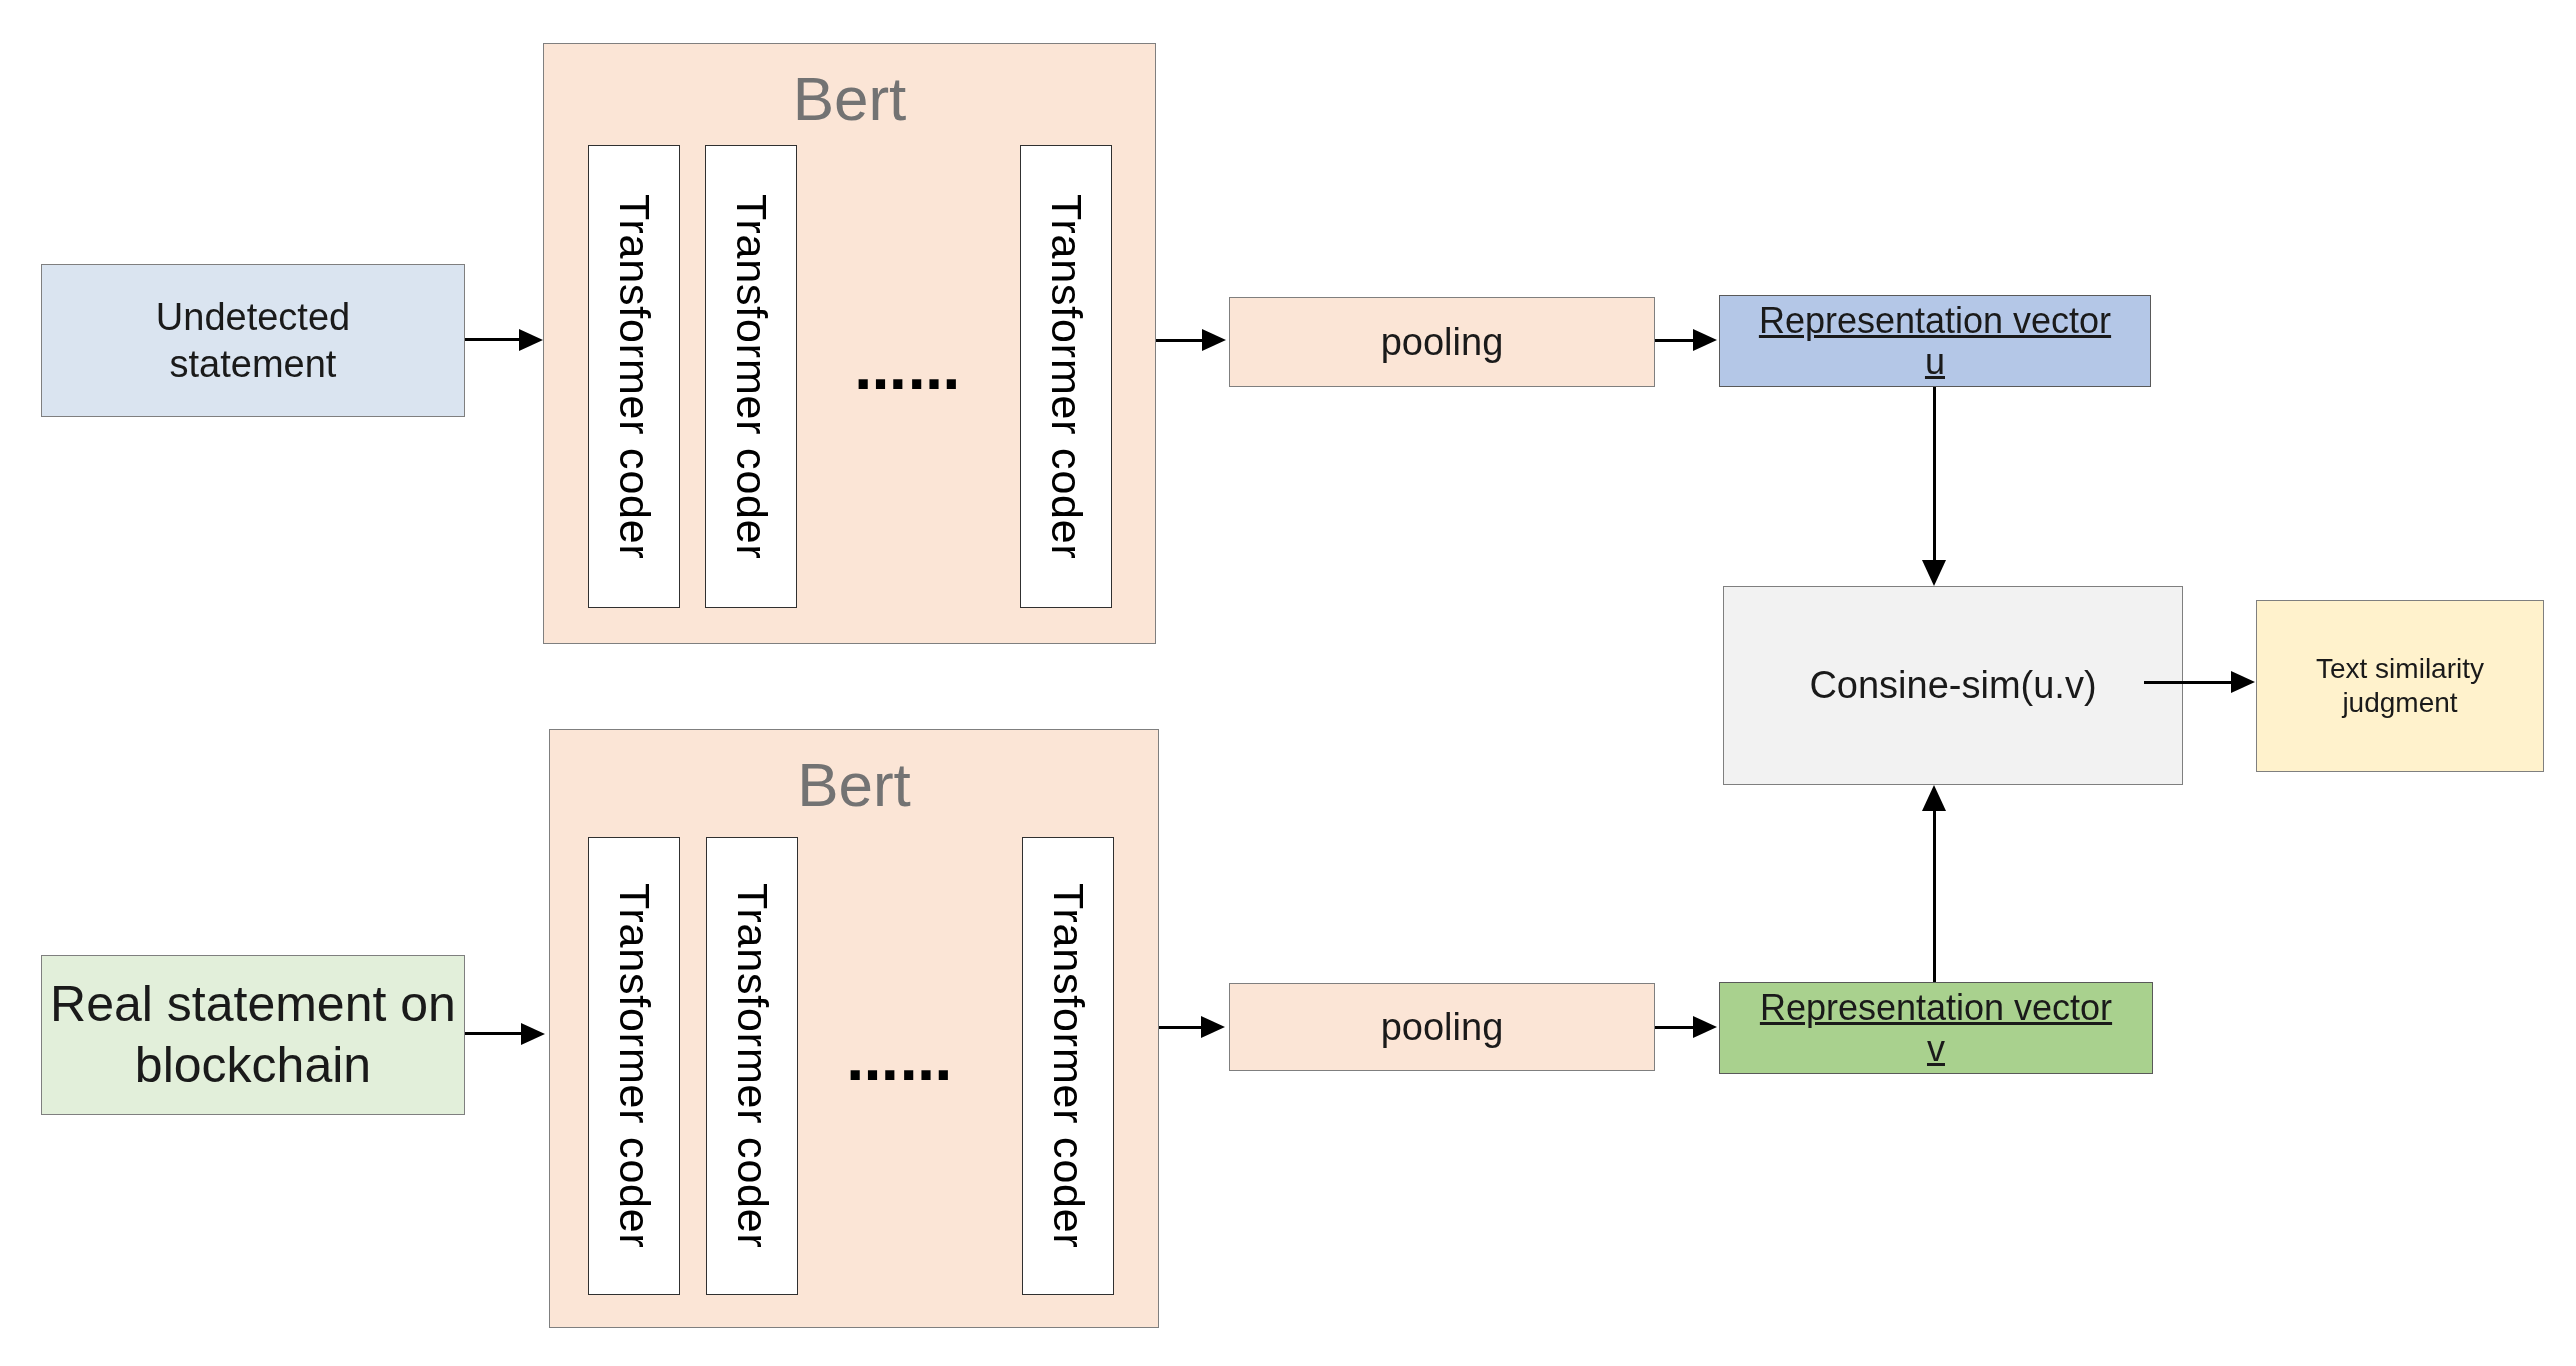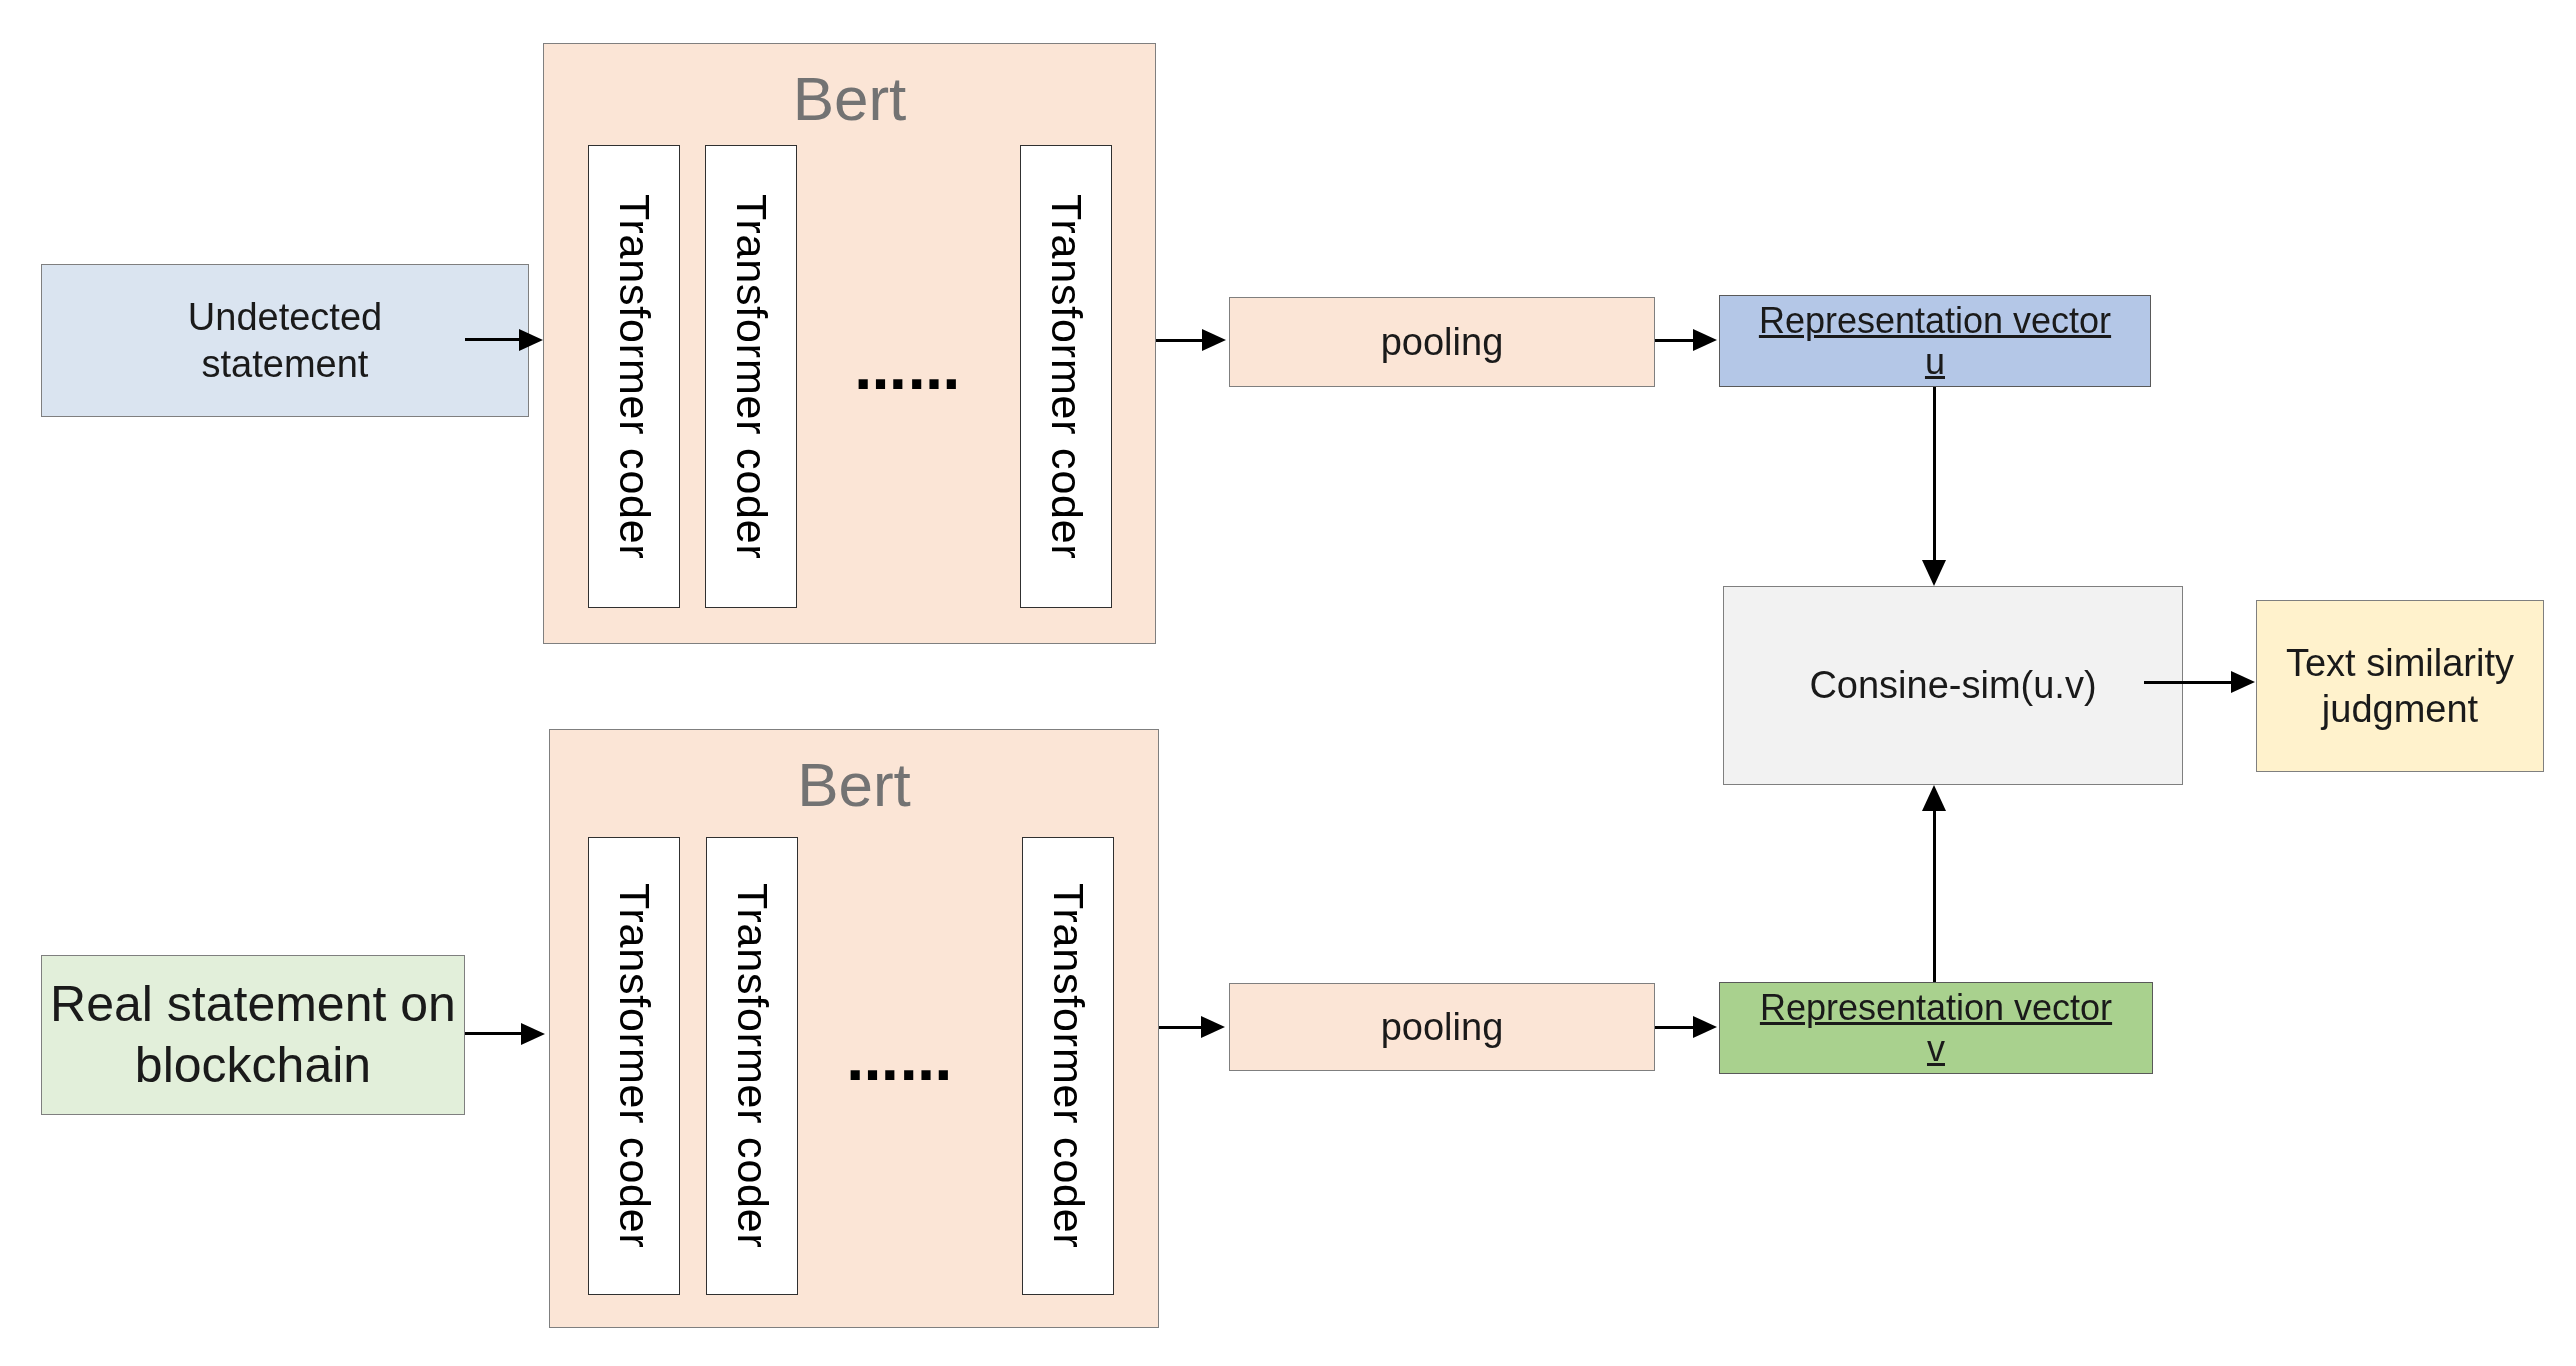--- a/index.html
+++ b/index.html
@@ -15,21 +15,21 @@
   .box {
     position: absolute;
     box-sizing: border-box;
     display: flex;
     align-items: center;
     justify-content: center;
     text-align: center;
   }
   .label { white-space: pre-line; line-height: 1.22; }
 
-  .node-undetected   { left:41px;  top:264px;  width:488px; height:153px; background:var(--light-blue);  border:1.6px solid var(--gray-border); font-size:38px; }
+  .node-undetected   { left:41px;  top:264px;  width:424px; height:153px; background:var(--light-blue);  border:1.6px solid var(--gray-border); font-size:38px; }
   .node-real         { left:41px;  top:955px; width:424px; height:160px; background:var(--light-green); border:1.6px solid var(--gray-border); font-size:50px; }
 
   .bert-container {
     position:absolute; box-sizing:border-box;
     background: var(--peach);
     border: 1.6px solid var(--gray-border);
   }
   .bert-top    { left:543px; top:43px;  width:613px; height:601px; }
   .bert-bottom { left:549px; top:729px; width:610px; height:599px; }
   .bert-title {
@@ -68,21 +68,21 @@
   .dots-bottom { left:818px;  top:1045px; }
 
   .node-pooling-top    { left:1229px; top:297px;  width:426px; height:90px; background:var(--peach); border:1.6px solid var(--gray-border); font-size:38px; }
   .node-pooling-bottom { left:1229px; top:983px; width:426px; height:88px; background:var(--peach); border:1.6px solid var(--gray-border); font-size:38px; }
 
   .node-rep-u { left:1719px; top:295px;  width:432px; height:92px; background:var(--mid-blue);  border:1.6px solid var(--dark-blue-border);  font-size:36px; }
   .node-rep-v { left:1719px; top:982px; width:434px; height:92px; background:var(--mid-green); border:1.6px solid var(--dark-green-border); font-size:36px; }
   .node-rep-u .label, .node-rep-v .label { line-height:1.15;text-decoration:underline; }
 
   .node-cosine   { left:1715px; top:586px; width:460px; height:199px; background:var(--light-gray);   border:1.6px solid var(--gray-border); font-size:38px;margin-left:8px; }
-  .node-judgment { left:2256px; top:600px; width:288px; height:172px; background:var(--light-yellow); border:1.6px solid var(--gray-border); font-size:38px; }
+  .node-judgment { left:2256px; top:600px; width:288px; height:172px; background:var(--light-yellow); border:1.6px solid var(--gray-border); font-size:28px; }
 
   .hline { position:absolute; height:3.3px; background:var(--arrow-black); }
   .vline { position:absolute; width:3.3px;  background:var(--arrow-black); }
   .head-right {
     position:absolute; width:0; height:0;
     border-left:24.6px solid var(--arrow-black);
     border-top:11.5px solid transparent;
     border-bottom:11.5px solid transparent;
   }
   .head-down {

